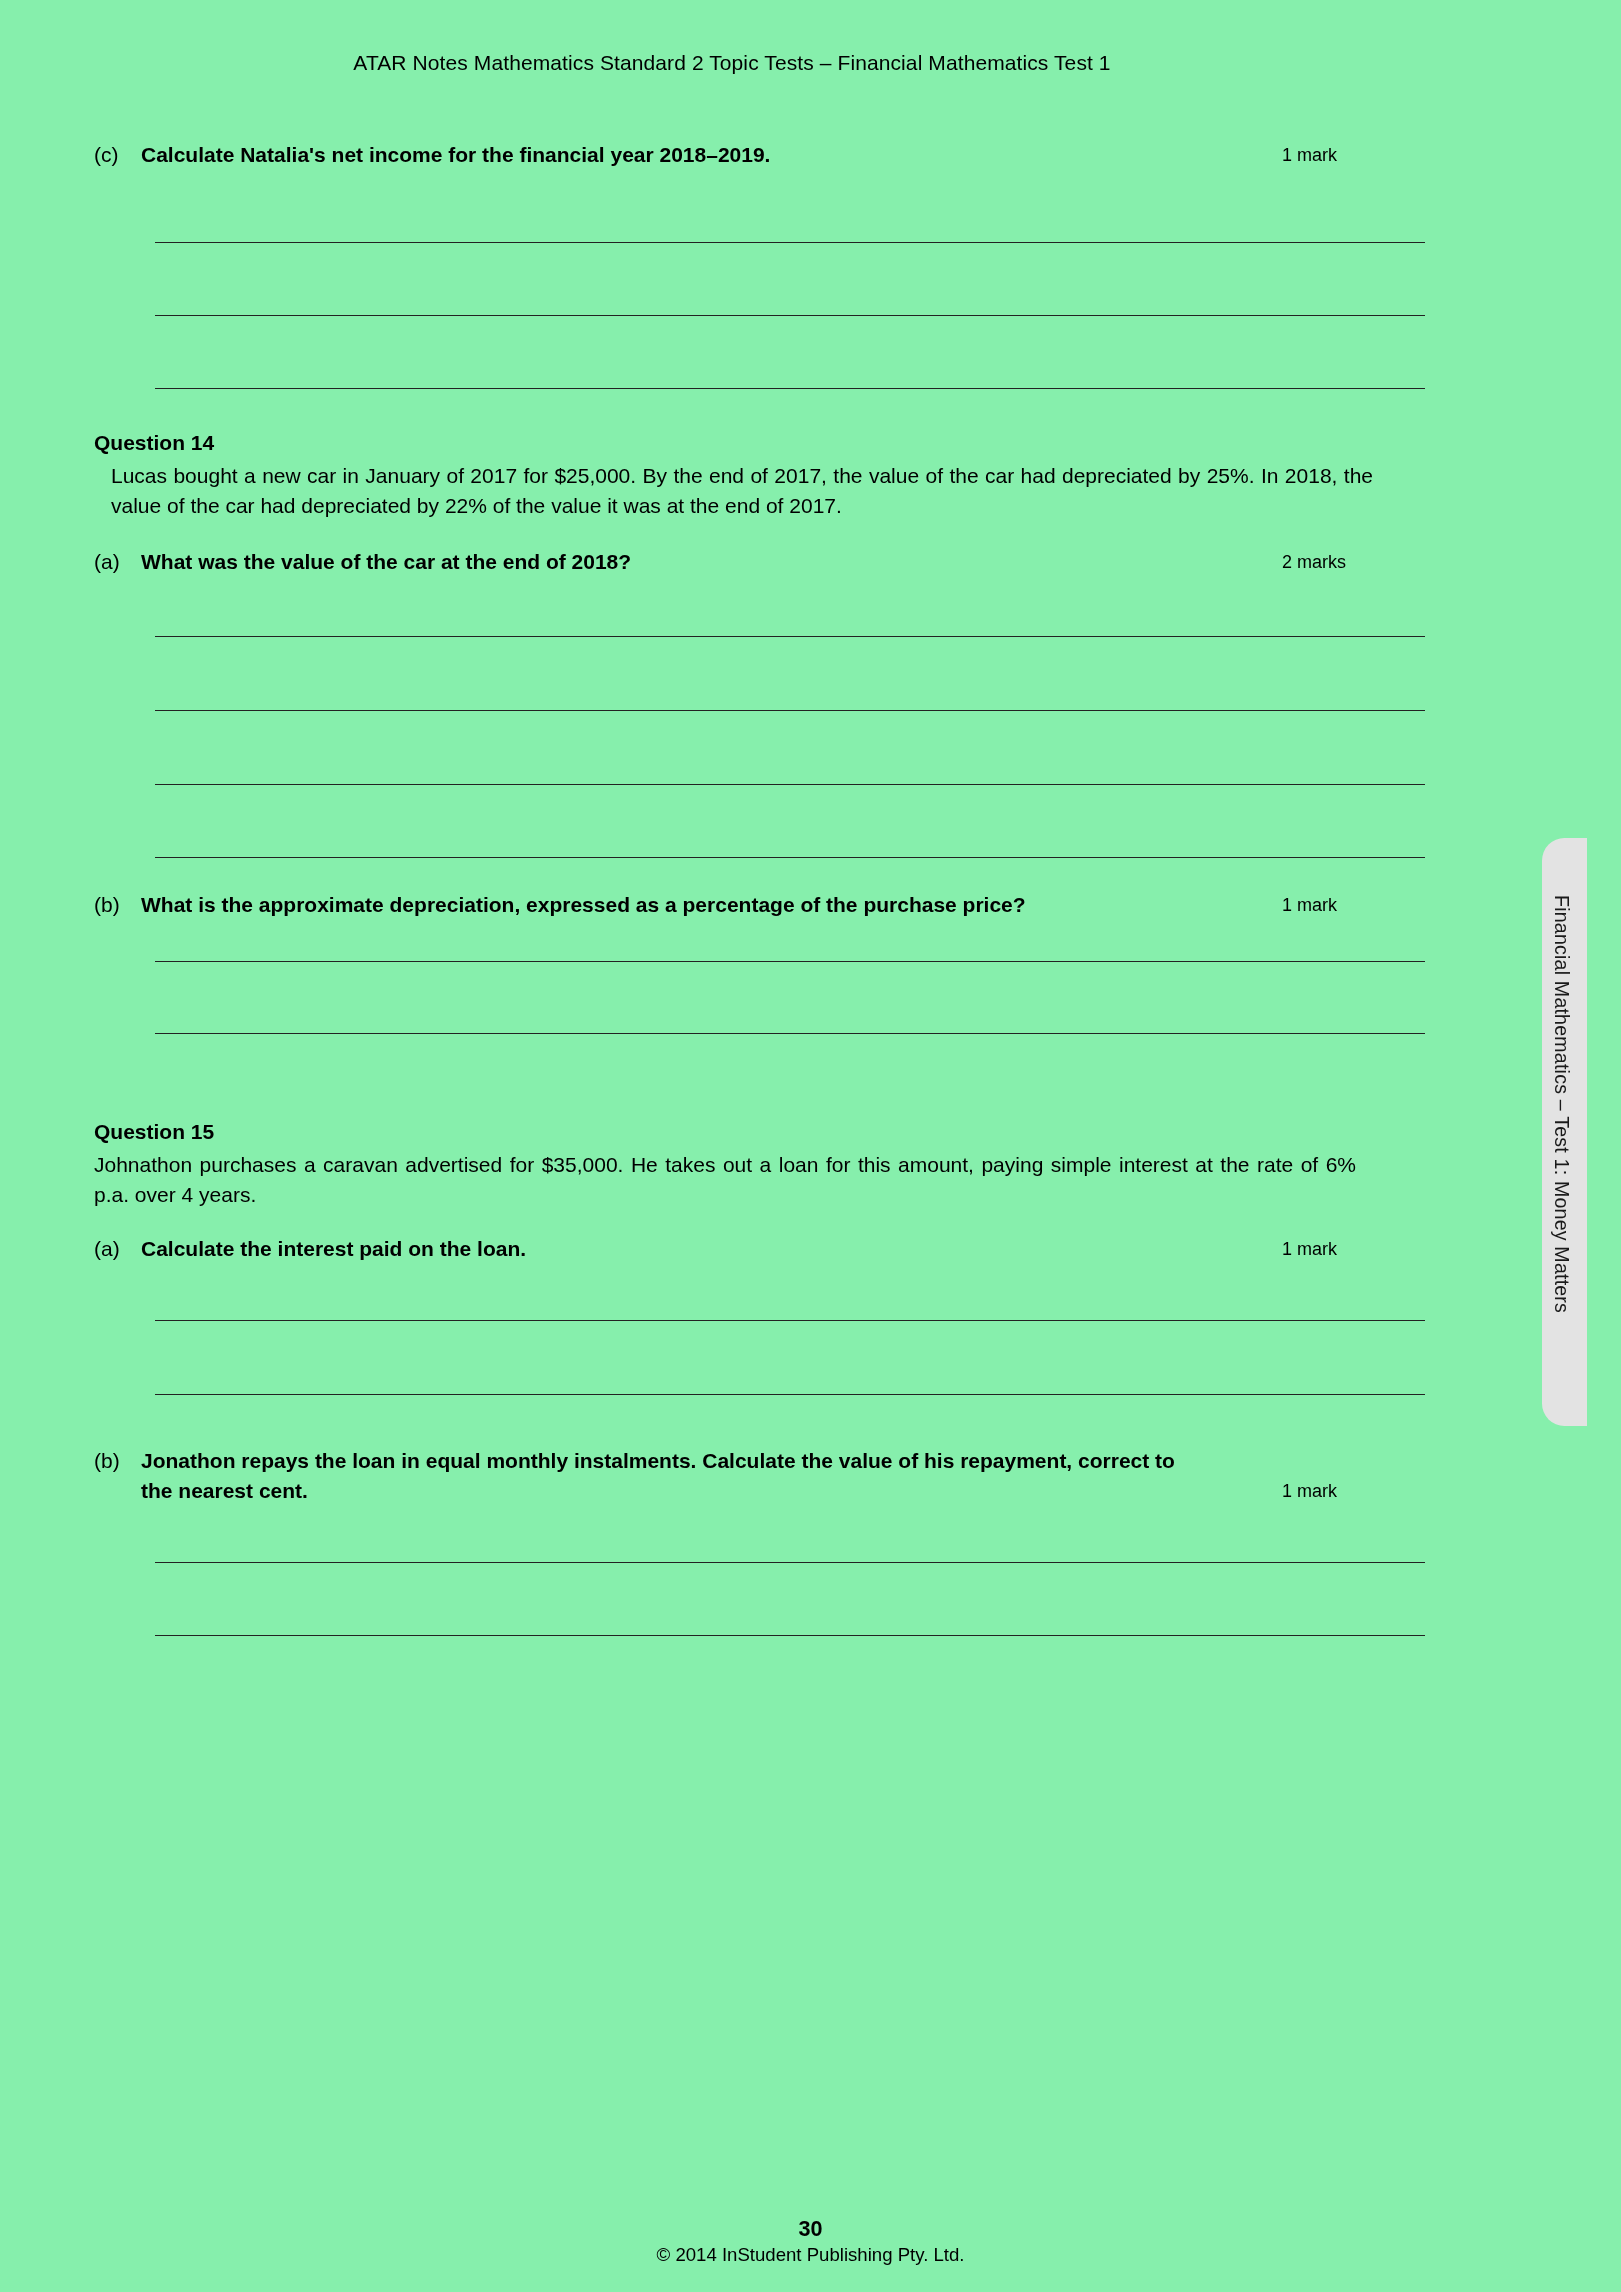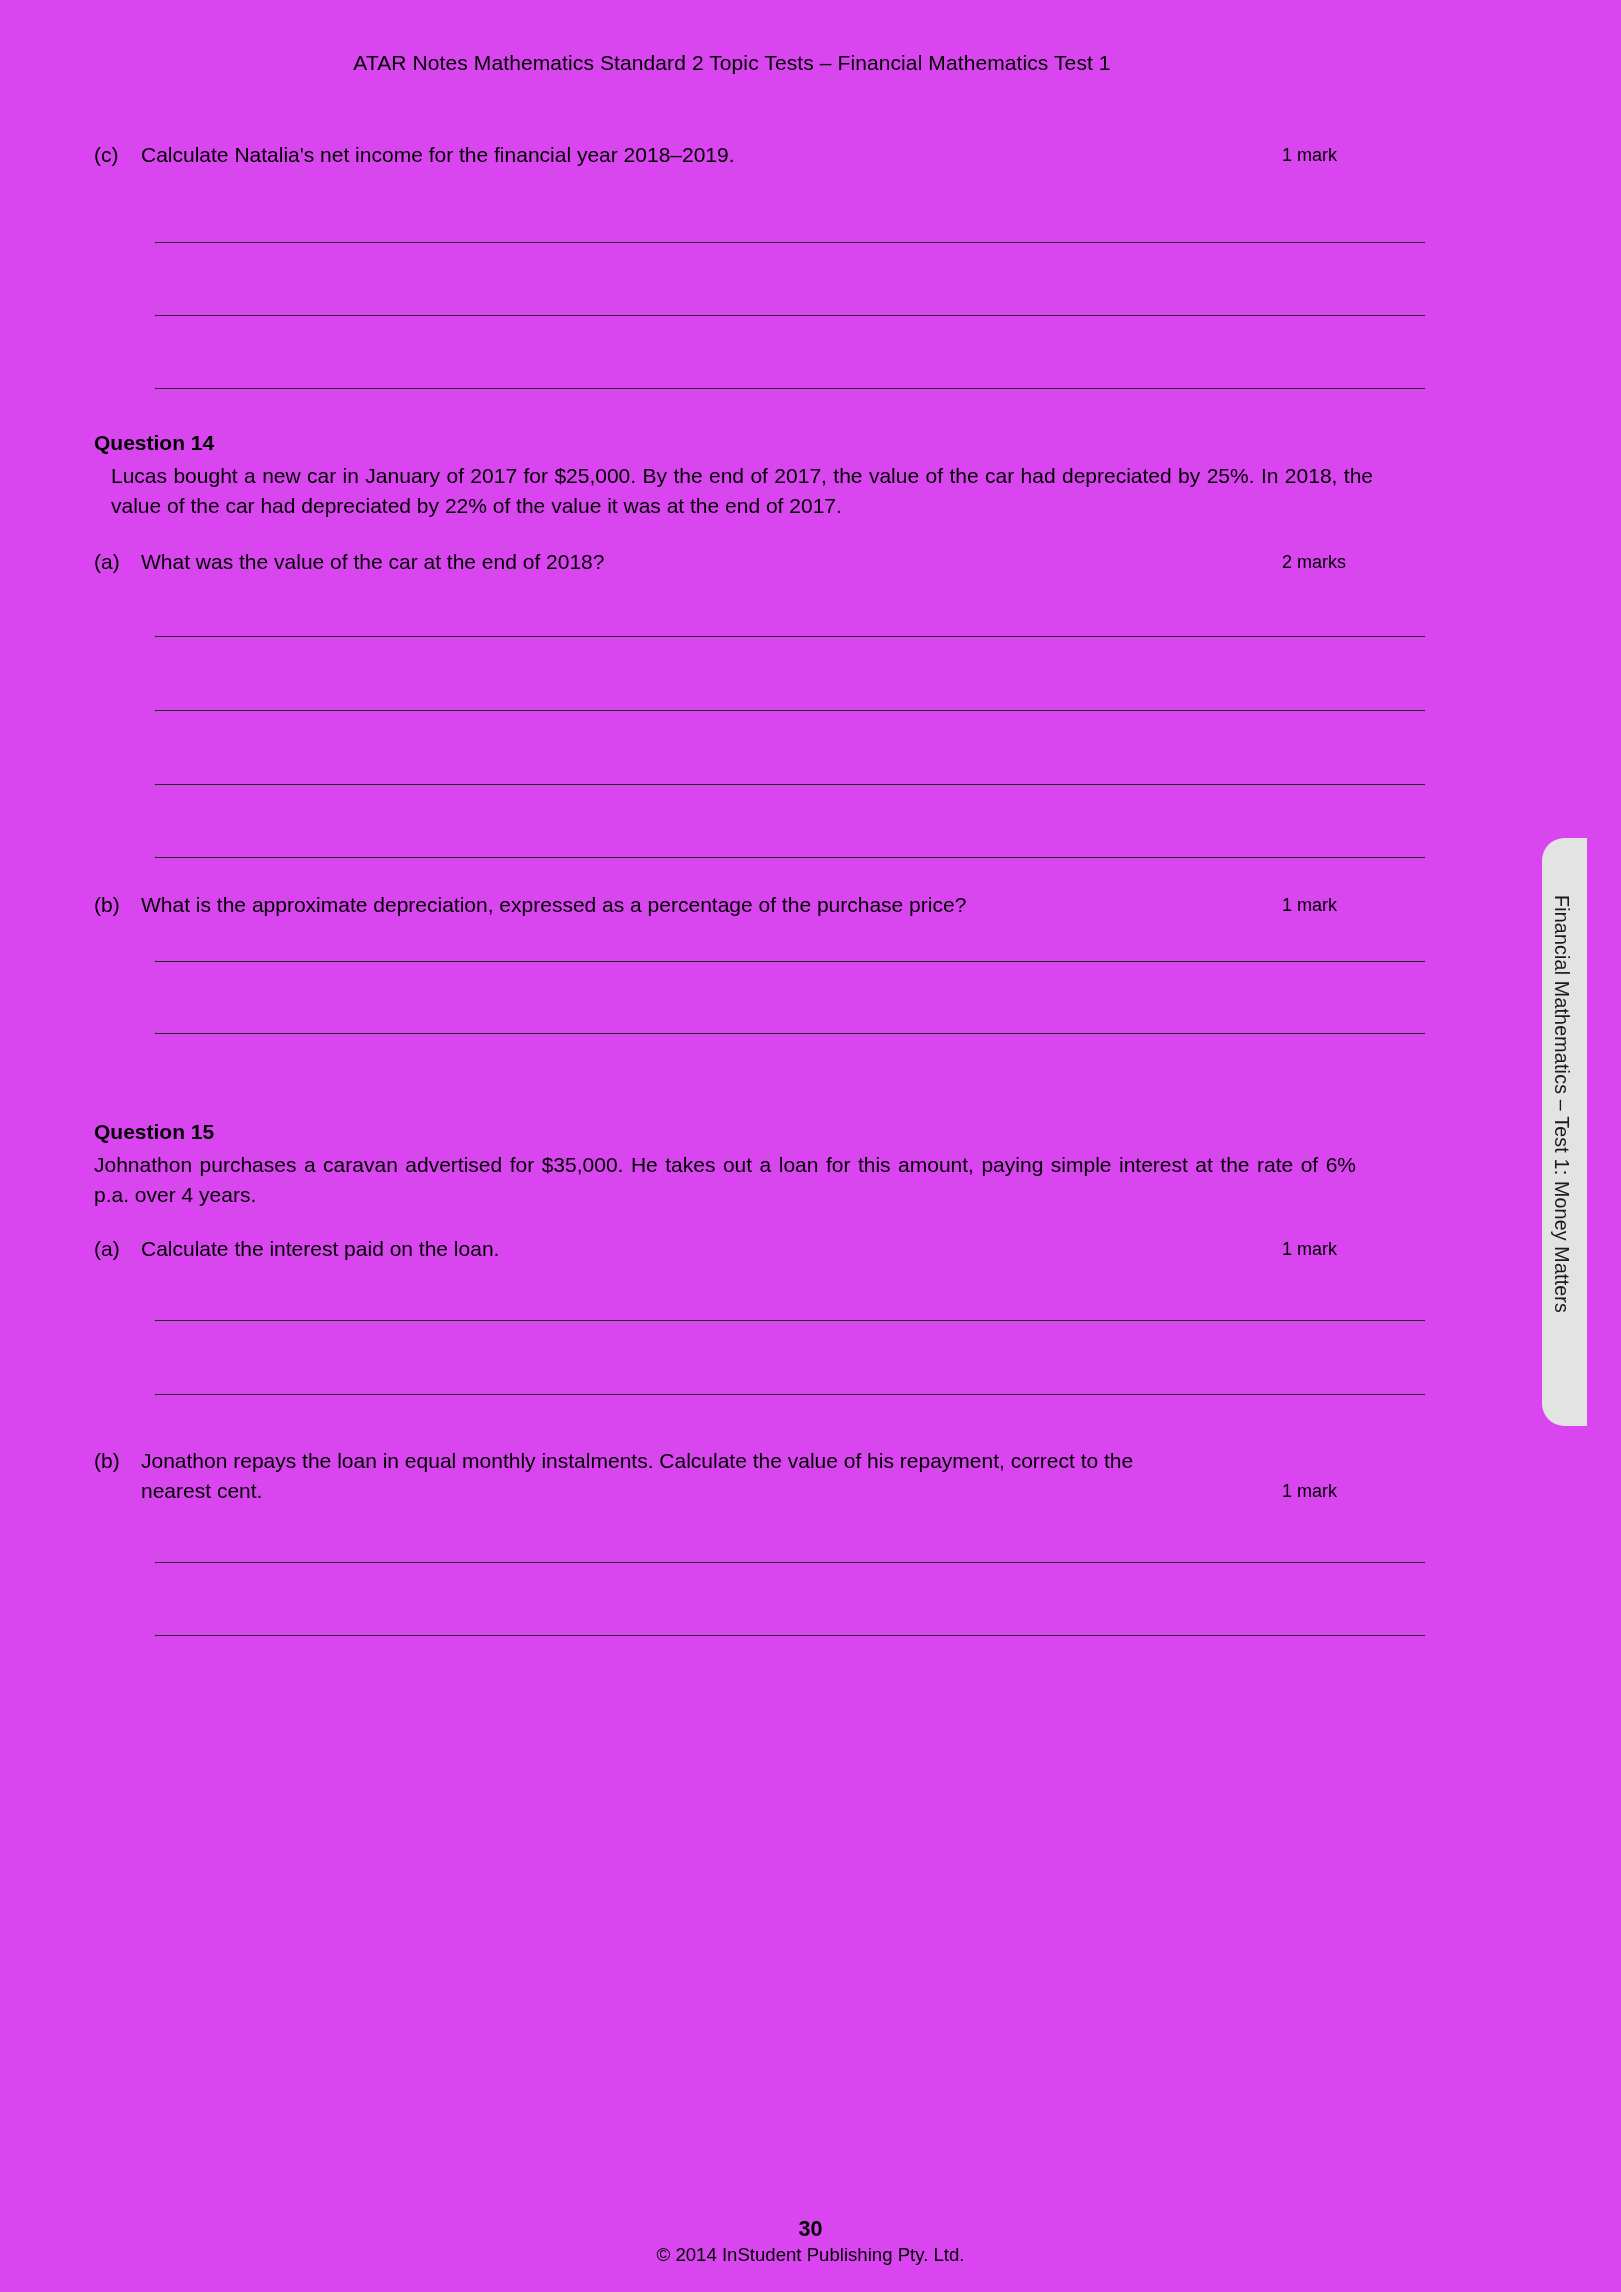--- a/index.html
+++ b/index.html
@@ -8,21 +8,21 @@
     background: #ffffff;
   }
   body {
     font-family: "Liberation Sans", sans-serif;
     color: #000000;
   }
   .page {
     position: relative;
     width: 1621px;
     height: 2293px;
-    background: #d946ef;
+    background: #86efac;
     overflow: hidden;
   }
 
   
   .running-header {
     position: absolute;
     top: 51px;
     left: 0;
     right: 0;
     text-align: center;
@@ -73,20 +73,21 @@
   .part-label {
     width: 47px;
     flex: 0 0 47px;
     font-size: 21px;
     line-height: 30px;
   }
   .part-body {
     flex: 1 1 auto;
     font-size: 21px;
     line-height: 30px;
+    font-weight: bold;
   }
   .marks {
     position: absolute;
     right: 0;
     top: 0;
     width: 176px;
     text-align: left;
     font-size: 18px;
     line-height: 30px;
     white-space: nowrap;

